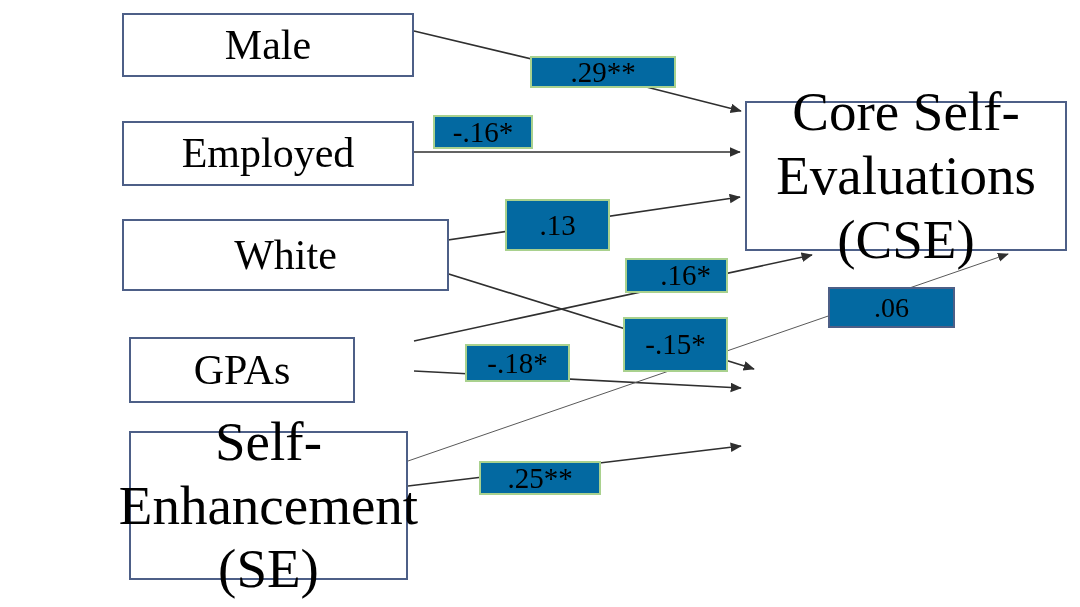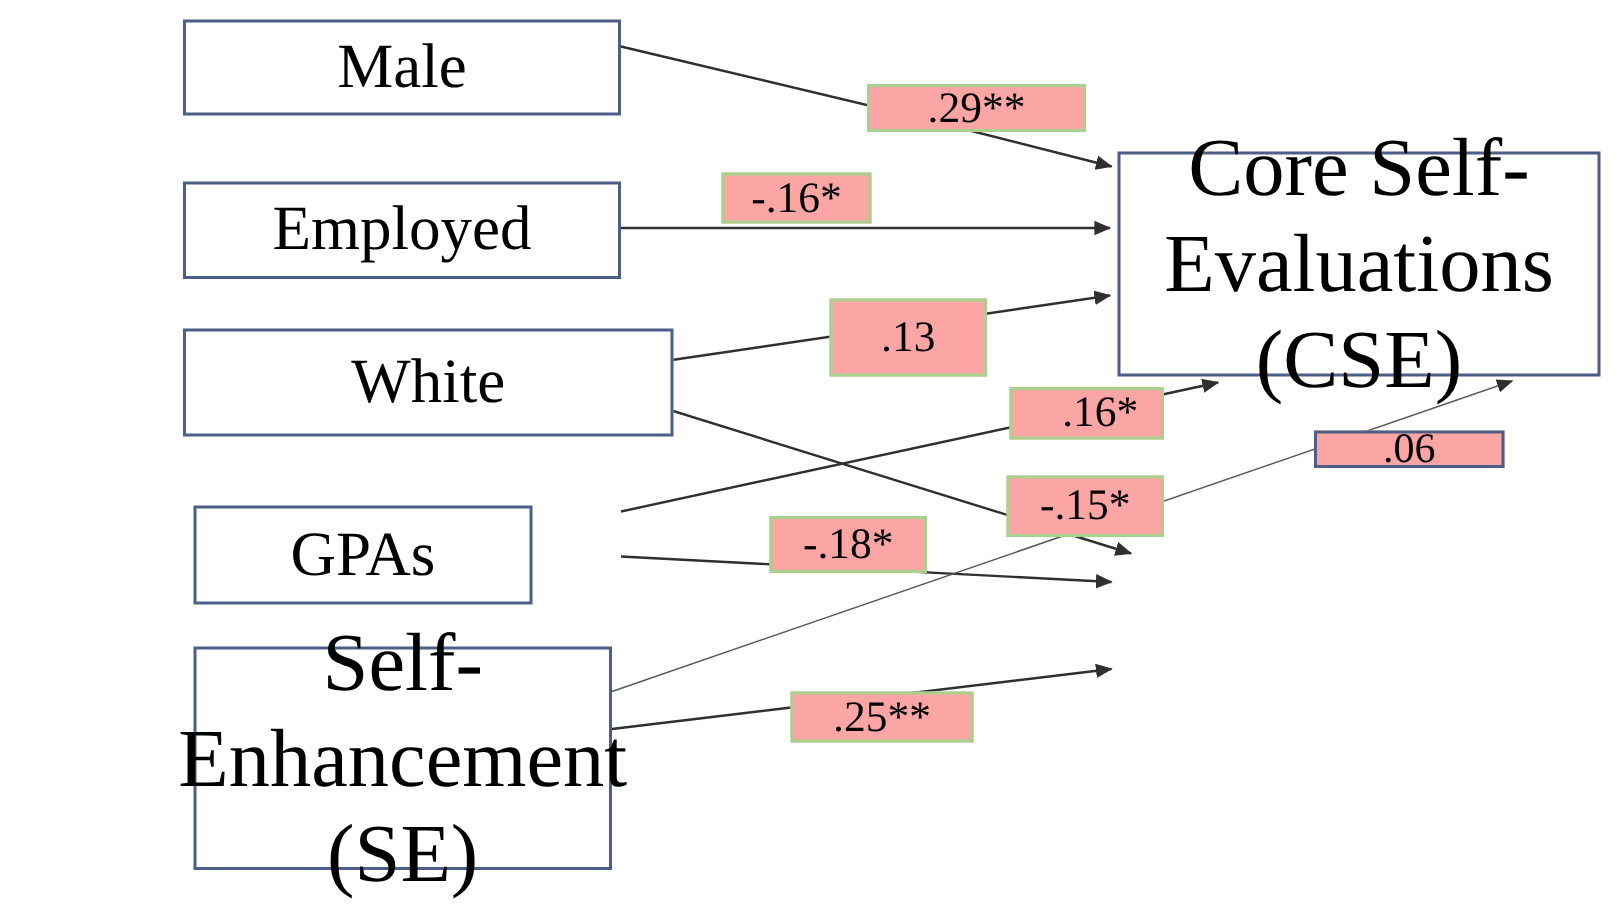--- a/index.html
+++ b/index.html
@@ -21,27 +21,26 @@
     color:#000;
     font-size:42px;
     line-height:1.16;
     white-space:pre-line;
   }
   .node--multi { font-size:55px; }
   .coef {
     position:absolute; z-index:3;
     box-sizing:border-box;
     border:2px solid #a9d18e;
-    background:#fca5a5;
+    background:#0369a1;
     display:flex; align-items:center; justify-content:center;
     text-align:center;
     color:#000;
     font-size:29px;
     line-height:1;
-    margin-left:48px;
   }
   .coef--ns { border-color:#4d5f87; font-size:28px; }
 </style>
 </head>
 <body>
 
 <div class="stage">
 
   <svg class="wires" width="1080" height="607" viewBox="0 0 1080 607">
     <defs>
@@ -81,21 +80,21 @@
 
 
   <div class="coef" style="left:530px; top:56px;  width:146px; height:32px;">.29**</div>
 
   <div class="coef" style="left:433px; top:115px; width:100px; height:34px;">-.16*</div>
 
   <div class="coef" style="left:505px; top:199px; width:105px; height:52px;">.13</div>
 
   <div class="coef" style="left:625px; top:258px; width:103px; height:35px;padding-left:18px;">.16*</div>
 
-  <div class="coef" style="left:623px; top:317px; width:105px; height:41px;">-.15*</div>
+  <div class="coef" style="left:623px; top:317px; width:105px; height:55px;">-.15*</div>
 
   <div class="coef" style="left:465px; top:344px; width:105px; height:38px;">-.18*</div>
 
   <div class="coef" style="left:479px; top:461px; width:122px; height:34px;">.25**</div>
 
-  <div class="coef coef--ns" style="left:828px; top:287px; width:127px; height:25px;">.06</div>
+  <div class="coef coef--ns" style="left:828px; top:287px; width:127px; height:41px;">.06</div>
 
 </div>
 
 </body></html>

